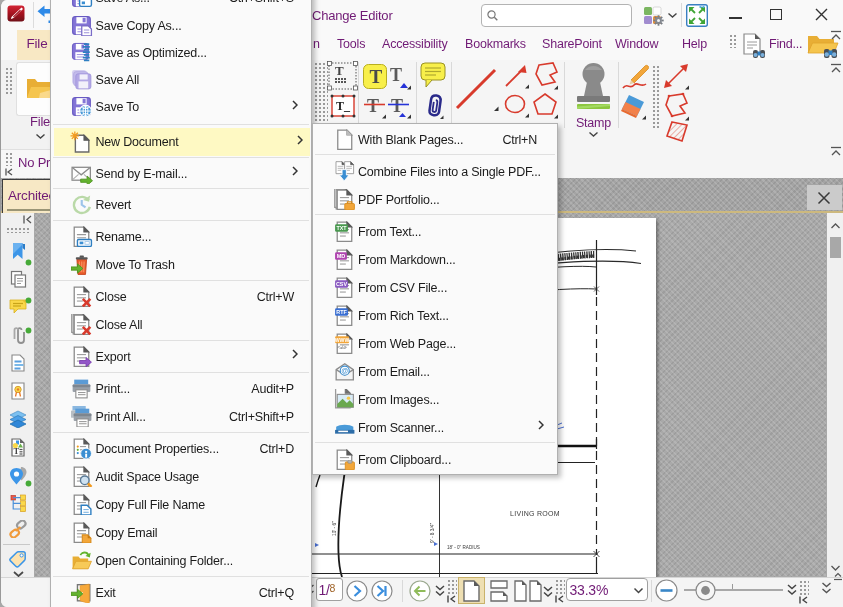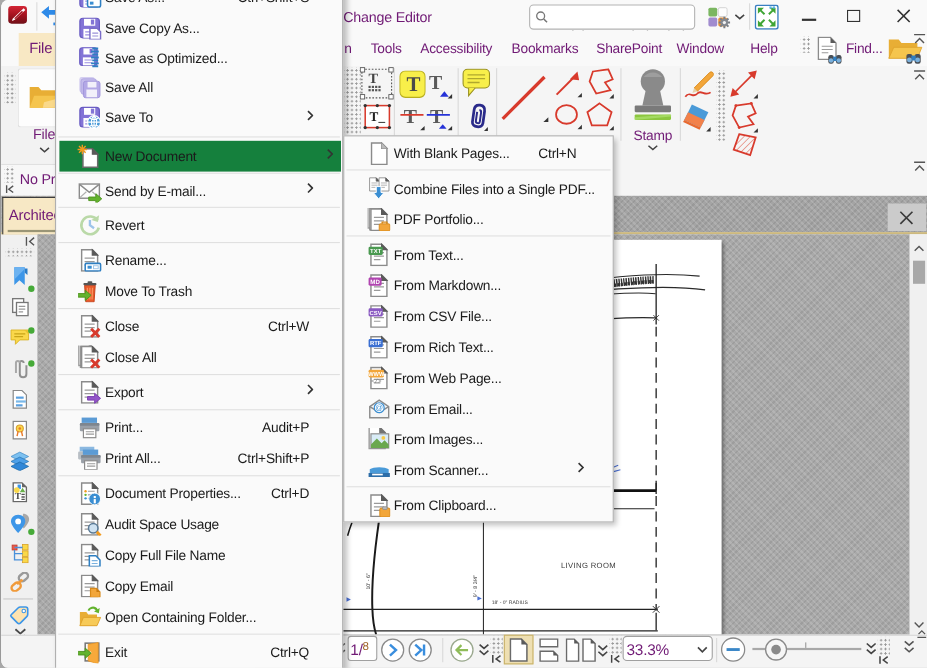--- a/index.html
+++ b/index.html
@@ -9,26 +9,26 @@
        border-left:1px solid #999;box-sizing:border-box;overflow:hidden;}
   .abs{position:absolute;}
   .txt{position:absolute;white-space:nowrap;color:#701a75;font-size:12.5px;letter-spacing:-0.2px;line-height:1;}
   .gray{color:#9f9f9f;} .mi .gray{color:#a0a0a0;}
   .sepv{position:absolute;width:1px;background:#d9d9d9;}
   .seph{position:absolute;height:1px;background:#e2e2e2;}
   .dots{position:absolute;background-image:radial-gradient(#9a9a9a 0.8px, transparent 0.9px);
         background-size:4px 4px;background-position:1px 1px;}
   .menu{position:absolute;background:#fafafa;border:1px solid #b0b0b0;
         box-shadow:3px 3px 5px rgba(0,0,0,0.25);box-sizing:border-box;}
-  .mi{position:absolute;left:1px;right:19px;height:28px;}
+  .mi{position:absolute;left:1px;right:6px;height:28px;}
   .mi .ic{position:absolute;left:19.5px;top:3.5px;width:21.5px;height:21.5px;}
   .mi .lb{position:absolute;left:44px;top:7.5px;font-size:12.5px;letter-spacing:-0.2px;color:#1b1b1b;white-space:nowrap;}
   .mi .ac{position:absolute;right:11px;top:7.5px;font-size:12.5px;letter-spacing:-0.2px;color:#1b1b1b;}
   .mi .ar{position:absolute;right:7px;top:7px;}
-  .hl{background:#15803d;}
+  .hl{background:#fef9c3;}
   .msep{position:absolute;left:2px;right:2px;height:1px;background:#e0e0e0;}
 </style>
 </head>
 <body>
 <div id="win" style="border-top-left-radius:7px;border-bottom-left-radius:7px;">
   <svg width="0" height="0" style="position:absolute">
     <defs>
       <g id="pg">
           <path d="M3 1 L12 1 L16.5 5.5 L16.5 19 L3 19 Z" fill="#fff" stroke="#8b8b8b" stroke-width="1.2"></path>
           <path d="M12 1 L12 5.5 L16.5 5.5 Z" fill="#5a5a5a" stroke="#5a5a5a" stroke-width="1"></path>

